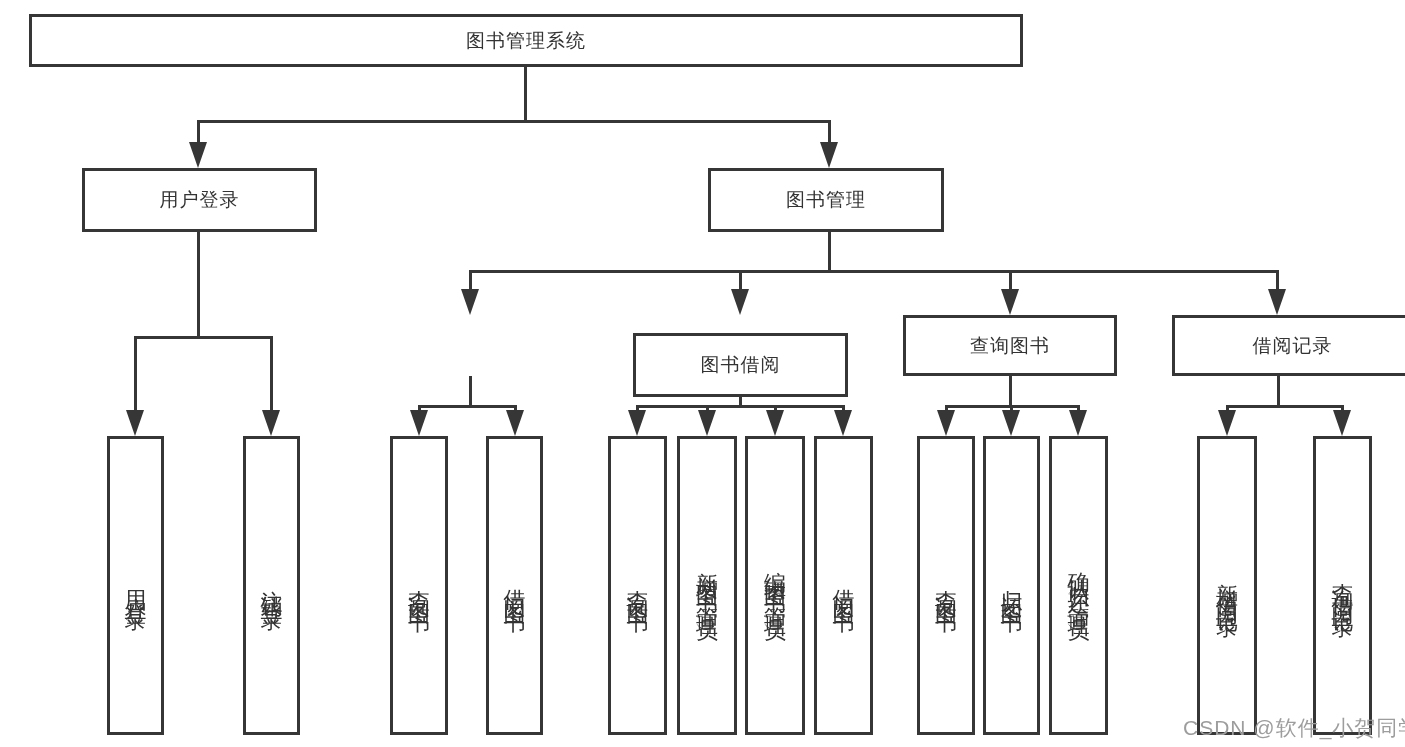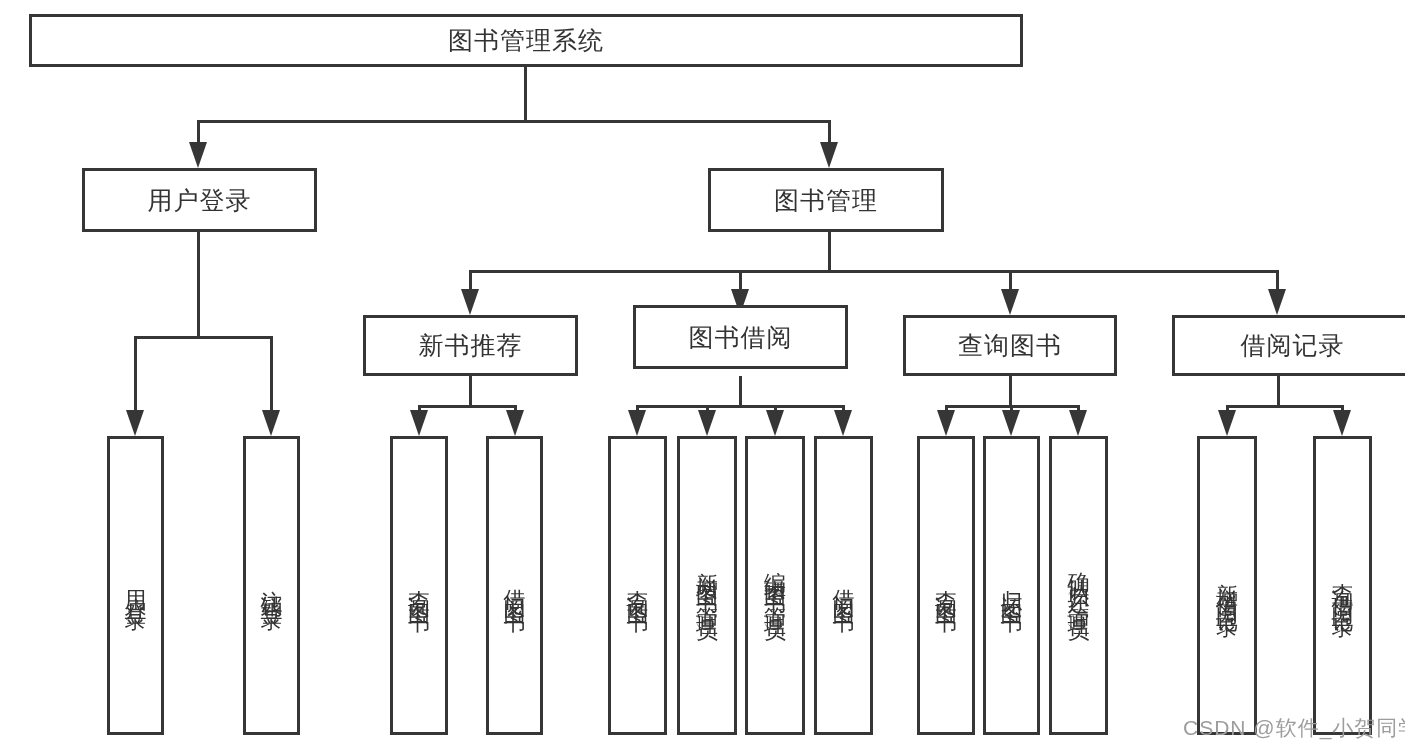--- a/index.html
+++ b/index.html
@@ -12,21 +12,21 @@
     overflow:hidden;
   }
   .box{
     position:absolute;
     background:#ffffff;
     border:3px solid #363636;
     box-sizing:border-box;
     display:flex;align-items:center;justify-content:center;
     z-index:2;
   }
-  .hbox{font-size:25px;letter-spacing:1px;}
+  .hbox{font-size:19px;letter-spacing:1px;}
   .vbox{
     writing-mode:vertical-rl;
     text-orientation:mixed;
     font-size:22px;
     letter-spacing:7px;
     line-height:1;
   }
   .vline{position:absolute;width:3px;background:#363636;z-index:1;}
   .hline{position:absolute;height:3px;background:#363636;z-index:1;}
   .arrow{
@@ -80,24 +80,21 @@
   <div class="hline" style="left:469px;top:270px;width:810px"></div>
   <div class="vline" style="left:469px;top:270px;height:22px"></div>
   <div class="arrow" style="left:461px;top:289px"></div>
   <div class="vline" style="left:739px;top:270px;height:22px"></div>
   <div class="arrow" style="left:731px;top:289px"></div>
   <div class="vline" style="left:1009px;top:270px;height:22px"></div>
   <div class="arrow" style="left:1001px;top:289px"></div>
   <div class="vline" style="left:1276px;top:270px;height:22px"></div>
   <div class="arrow" style="left:1268px;top:289px"></div>
 
-  <div class="box hbox" style="left:363px;top:315px;width:215px;height:61px">
-    <span>新书推荐</span>
-  </div>
-  <div class="box hbox" style="left:633px;top:305px;width:215px;height:64px">
+  <div class="box hbox" style="left:633px;top:333px;width:215px;height:64px">
     <span>图书借阅</span>
   </div>
   <div class="box hbox" style="left:903px;top:315px;width:214px;height:61px">
     <span>查询图书</span>
   </div>
   <div class="box hbox" style="left:1172px;top:315px;width:241px;height:61px">
     <span>借阅记录</span>
   </div>
 
   <div class="vline" style="left:469px;top:376px;height:29px"></div>

